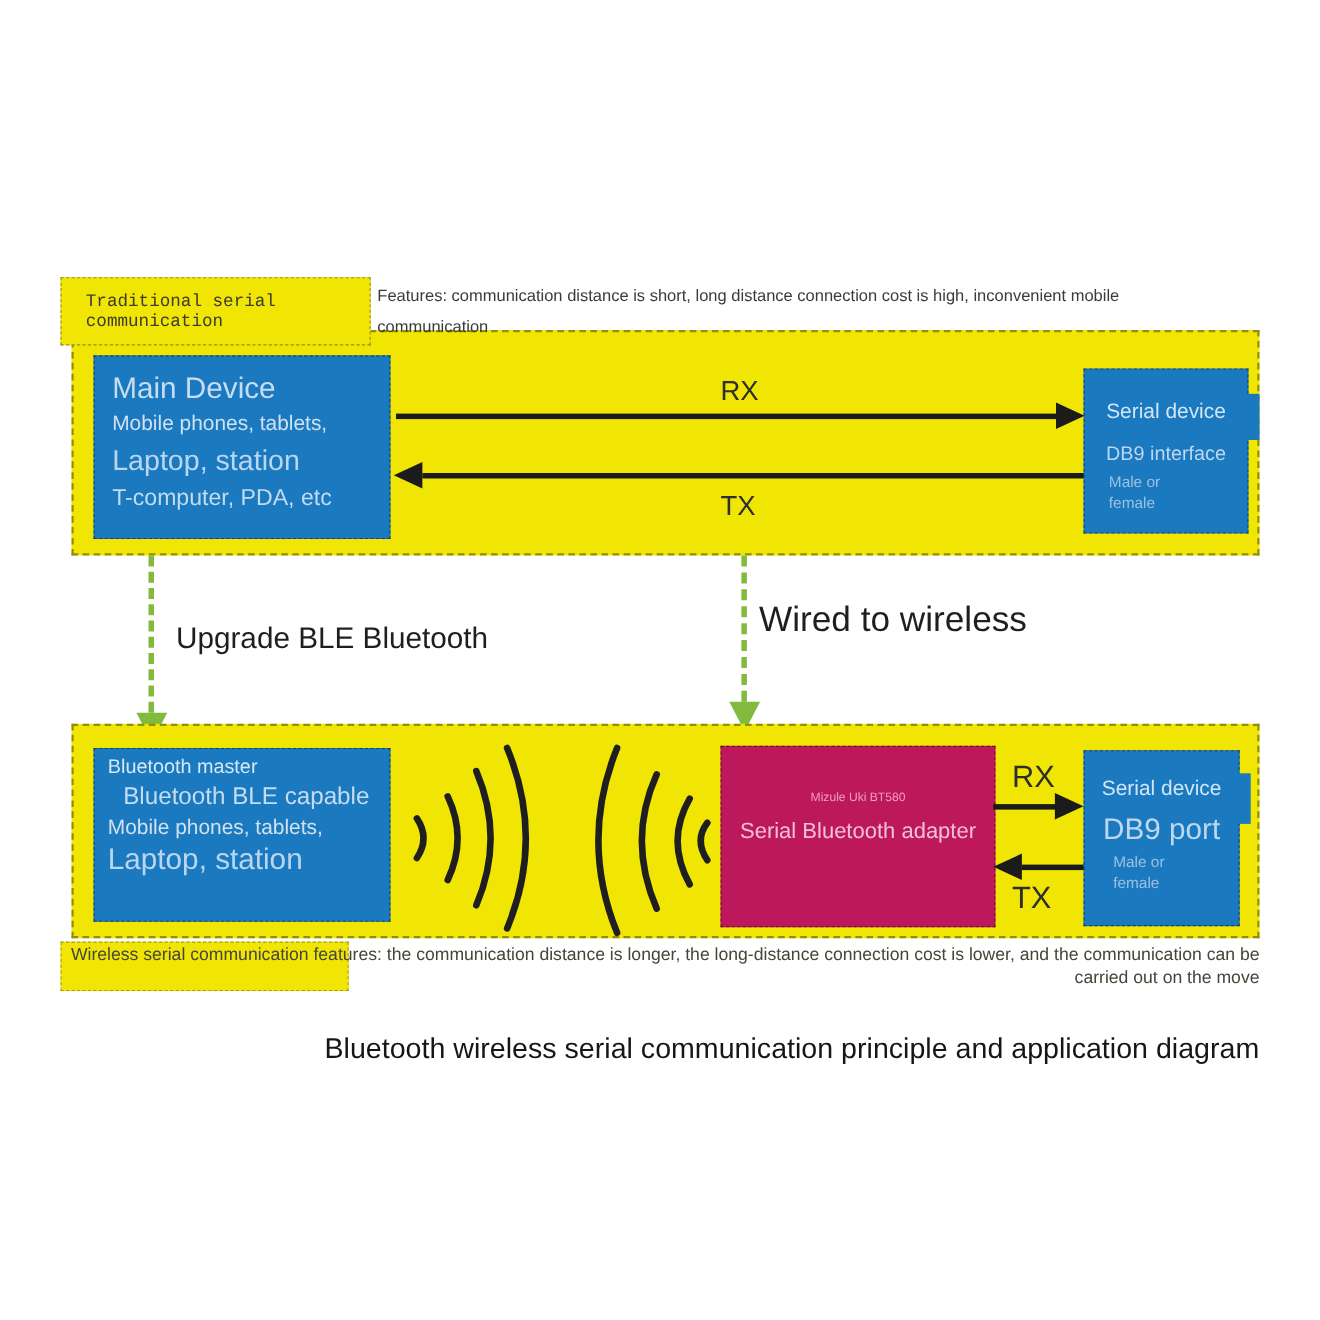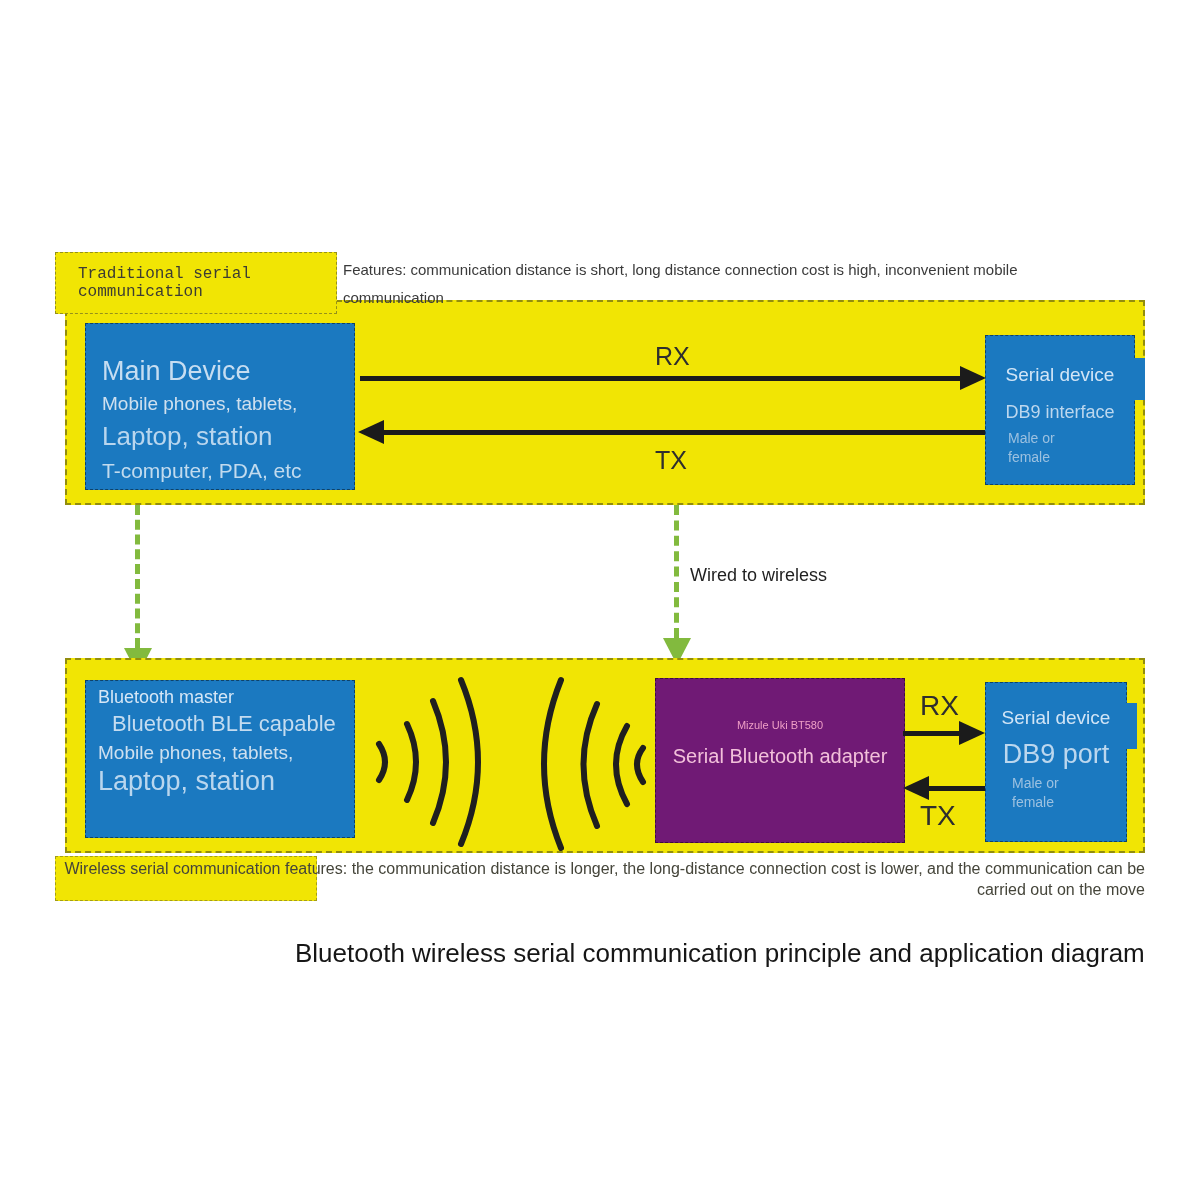--- a/index.html
+++ b/index.html
@@ -38,21 +38,21 @@
 <div id="canvas">
 
   <div class="abs ypanel" style="left:65px;top:300px;width:1080px;height:205px;"></div>
 
   <div class="abs ylabel" style="left:55px;top:252px;width:282px;height:62px;font-family:Liberation Mono, monospace;">
     <span>Traditional serial communication</span>
   </div>
 
   <div class="abs" style="left:343px;top:256px;width:680px;font-size:15px;line-height:28px;color:#3a3a3a;">Features: communication distance is short, long distance connection cost is high, inconvenient mobile communication</div>
 
-  <div class="abs bluebox" style="left:85px;top:323px;width:270px;height:167px;padding:32px 14px 0 16px;">
+  <div class="abs bluebox" style="left:85px;top:323px;width:270px;height:167px;padding:14px 14px 0 16px;">
     <div style="font-size:27px;color:#c6ddf1;">Main Device</div>
     <div style="font-size:19px;color:#cfe0ef;margin-top:6px;">Mobile phones, tablets,</div>
     <div style="font-size:26px;color:#b9d6ee;margin-top:6px;">Laptop, station</div>
     <div style="font-size:21px;color:#c2dbee;margin-top:7px;">T-computer, PDA, etc</div>
   </div>
 
   <div class="hline" style="left:360px;top:376px;width:602px;"></div>
   <div class="head-right" style="left:960px;top:366px;"></div>
   <div class="txt" style="left:655px;top:342px;font-size:25px;">RX</div>
 
@@ -67,21 +67,22 @@
     <div style="font-size:18px;color:#bcd7ee;margin-top:16px;">DB9 interface</div>
     <div style="font-size:14px;color:#9cc1e0;margin-top:6px;width:80px;margin-left:22px;text-align:left;line-height:19px;">Male or female</div>
   </div>
 
   <div class="gline" style="left:135px;top:505px;height:143px;"></div>
   <div class="ghead" style="left:124px;top:648px;"></div>
 
   <div class="gline" style="left:674px;top:505px;height:133px;"></div>
   <div class="ghead" style="left:663px;top:638px;"></div>
 
-  <div class="txt" style="left:690px;top:565px;font-size:18px;color:#1f1f1f;">Wired to wireless</div>
+  <div class="txt" style="left:160px;top:565px;font-size:27px;color:#1f1f1f;">Upgrade BLE Bluetooth</div>
+  <div class="txt" style="left:690px;top:545px;font-size:32px;color:#1f1f1f;">Wired to wireless</div>
 
   <div class="abs ypanel" style="left:65px;top:658px;width:1080px;height:195px;"></div>
 
   <div class="abs bluebox" style="left:85px;top:680px;width:270px;height:158px;padding:6px 10px 0 12px;">
     <div style="font-size:18px;color:#d6e7f6;">Bluetooth master</div>
     <div style="font-size:22px;color:#c4dcf0;margin-top:3px;margin-left:14px;">Bluetooth BLE capable</div>
     <div style="font-size:19px;color:#cfe0ef;margin-top:5px;">Mobile phones, tablets,</div>
     <div style="font-size:27px;color:#b9d6ee;margin-top:2px;">Laptop, station</div>
   </div>
 
@@ -91,21 +92,21 @@
       <path d="M 42 56 Q 60 94 42 132"></path>
       <path d="M 68 33 Q 94 94 68 155"></path>
       <path d="M 96 12 Q 130 94 96 176"></path>
       <path d="M 196 12 Q 162 96 196 180"></path>
       <path d="M 232 36 Q 205 96 232 158"></path>
       <path d="M 262 58 Q 240 96 262 136"></path>
       <path d="M 278 80 Q 266 96 278 114"></path>
     </g>
   </svg>
 
-  <div class="abs" style="left:655px;top:678px;width:250px;height:165px;background:#701a75;
+  <div class="abs" style="left:655px;top:678px;width:250px;height:165px;background:#be185d;
        border:1px dashed rgba(0,0,0,0.45);box-sizing:border-box;text-align:center;">
     <div style="font-size:11px;color:#ef9fc6;margin-top:40px;">Mizule Uki BT580</div>
     <div style="font-size:20px;color:#f2c0da;margin-top:14px;">Serial Bluetooth adapter</div>
   </div>
 
   <div class="hline" style="left:903px;top:731px;width:58px;"></div>
   <div class="head-right" style="left:959px;top:721px;"></div>
   <div class="txt" style="left:920px;top:690px;font-size:28px;">RX</div>
 
   <div class="hline" style="left:929px;top:786px;width:58px;"></div>

